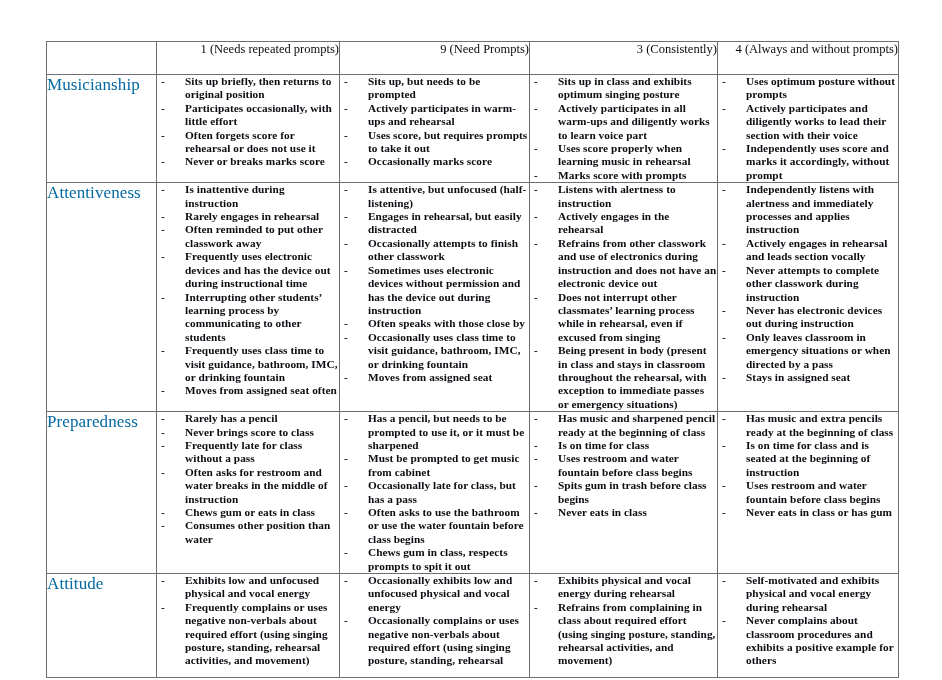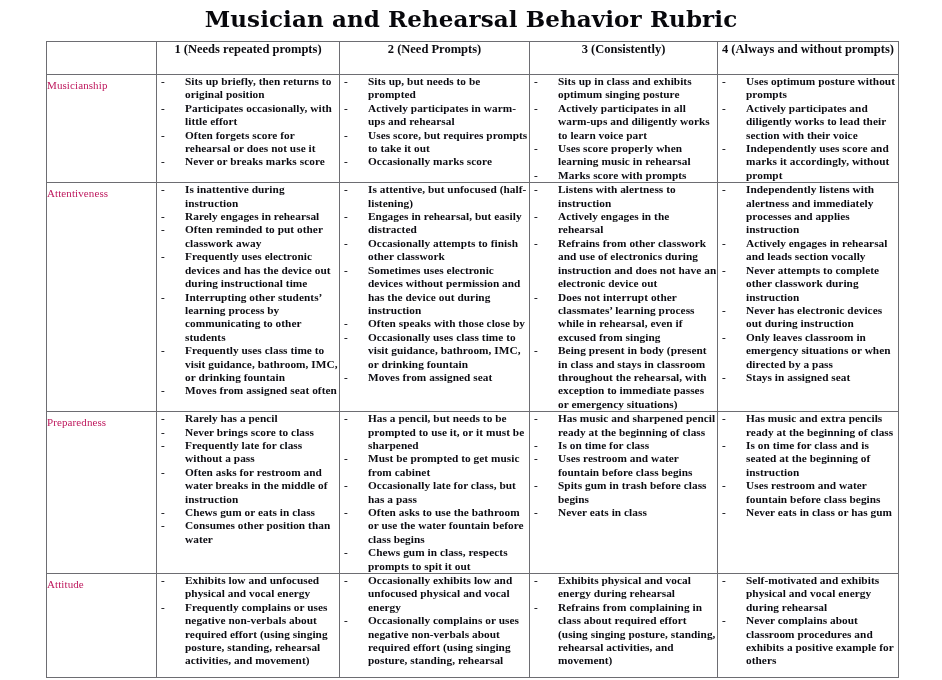--- a/index.html
+++ b/index.html
@@ -49,37 +49,37 @@
     padding: 0;
     background: #ffffff;
   }
   col.c-crit { width: 110px; }
   col.c-one  { width: 183px; }
   col.c-two  { width: 190px; }
   col.c-three{ width: 188px; }
   col.c-four { width: 181px; }
 
   .hdr-cell {
-    text-align: center;
-    font-weight: bold;
+    text-align: right;
+    font-weight: normal;
     font-size: 12.5px;
     line-height: 15px;
     padding: 7px 6px 8px 6px;
     color: #0b0b10;
     height: 32px;
     vertical-align: top;
   }
   .hdr-blank { }
 
   .crit-cell {
-    font-size: 11px;
+    font-size: 17px;
     font-weight: normal;
     padding: 9px 4px 6px 9px;
     line-height: 20px;
-    color: #be185d;
+    color: #0369a1;
     letter-spacing: 0.1px;
   }
 
   .desc-cell {
     padding: 8px 5px 6px 4px;
     overflow: hidden;
     margin-top: 23px;
   }
   .bullets {
     list-style: none;
@@ -109,35 +109,34 @@
   tr.row-musicianship td { height: 104px; }
   tr.row-attentiveness td { height: 205px; }
   tr.row-preparedness td { height: 148px; }
   tr.row-attitude td { height: 103px; }
 </style>
 </head>
 <body>
 
 <div class="page">
 
-  <div class="doc-title">Musician and Rehearsal Behavior Rubric</div>
 
   <table class="rubric-table">
     <colgroup>
       <col class="c-crit">
       <col class="c-one">
       <col class="c-two">
       <col class="c-three">
       <col class="c-four">
     </colgroup>
     <thead>
       <tr>
         <th class="hdr-cell hdr-blank"></th>
         <th class="hdr-cell">1 (Needs repeated prompts)</th>
-        <th class="hdr-cell">2 (Need Prompts)</th>
+        <th class="hdr-cell">9 (Need Prompts)</th>
         <th class="hdr-cell">3 (Consistently)</th>
         <th class="hdr-cell">4 (Always and without prompts)</th>
       </tr>
     </thead>
     <tbody>
       <tr class="row-musicianship">
         <td class="crit-cell">Musicianship</td>
         <td class="desc-cell">
           <ul class="bullets">
               <li>Sits up briefly, then returns to original position</li>

